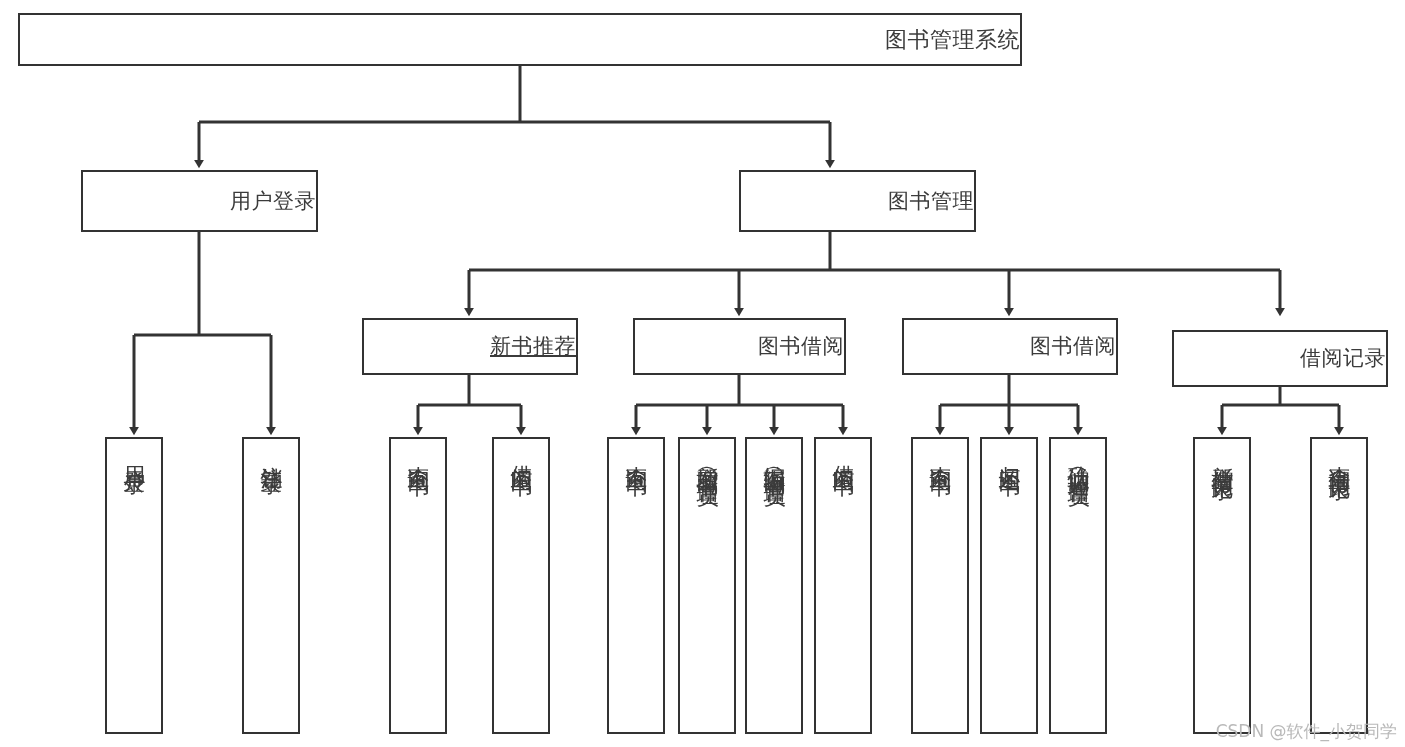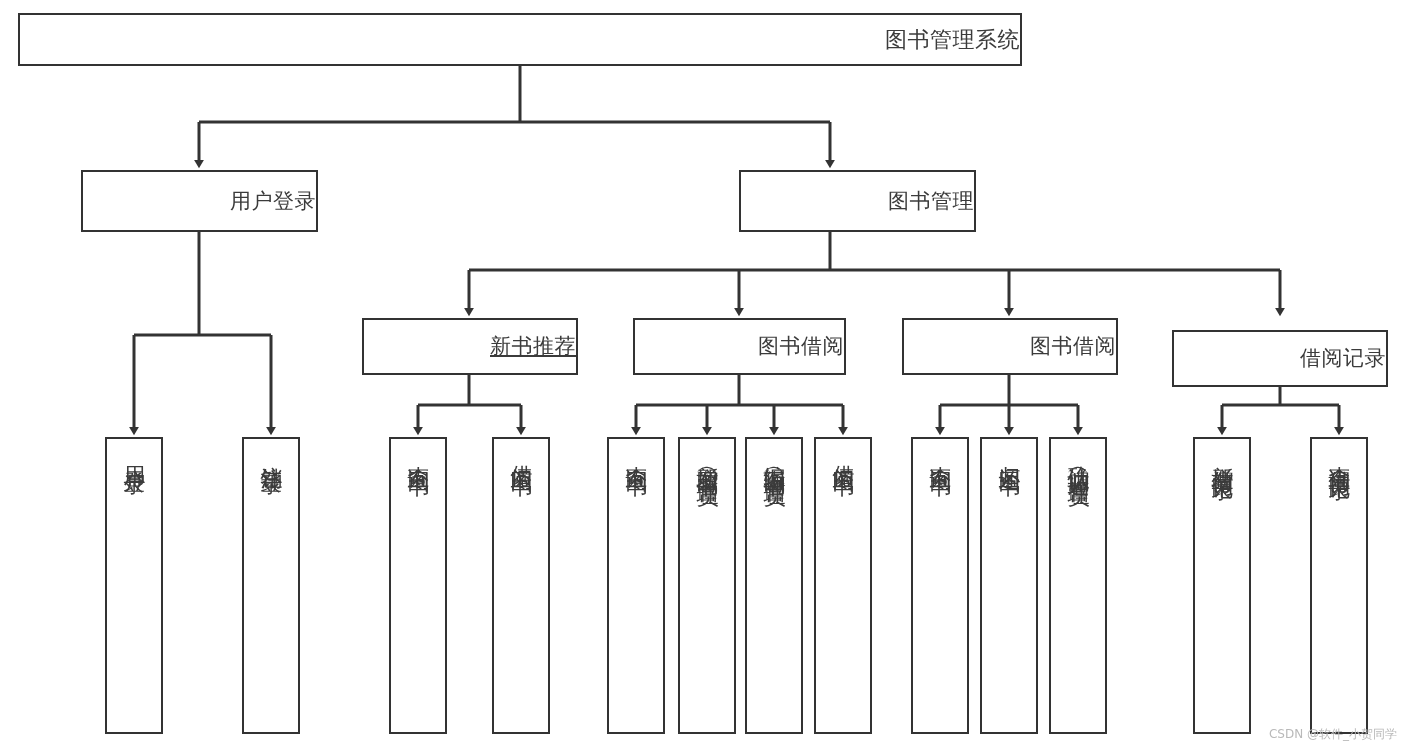--- a/index.html
+++ b/index.html
@@ -65,21 +65,21 @@
     font-size: 22px;
     line-height: 1.04;
     letter-spacing: 3px;
     white-space: nowrap;
   }
   
   #watermark {
     position: absolute;
     right: 8px;
     bottom: 4px;
-    font-size: 12px;
+    font-size: 17px;
     color: #b9b9b9;
     font-family: "DejaVu Sans", "Liberation Sans", sans-serif;
     white-space: nowrap;
     user-select: none;
   }
 </style>
 </head>
 <body>
 
 <div id="canvas">

